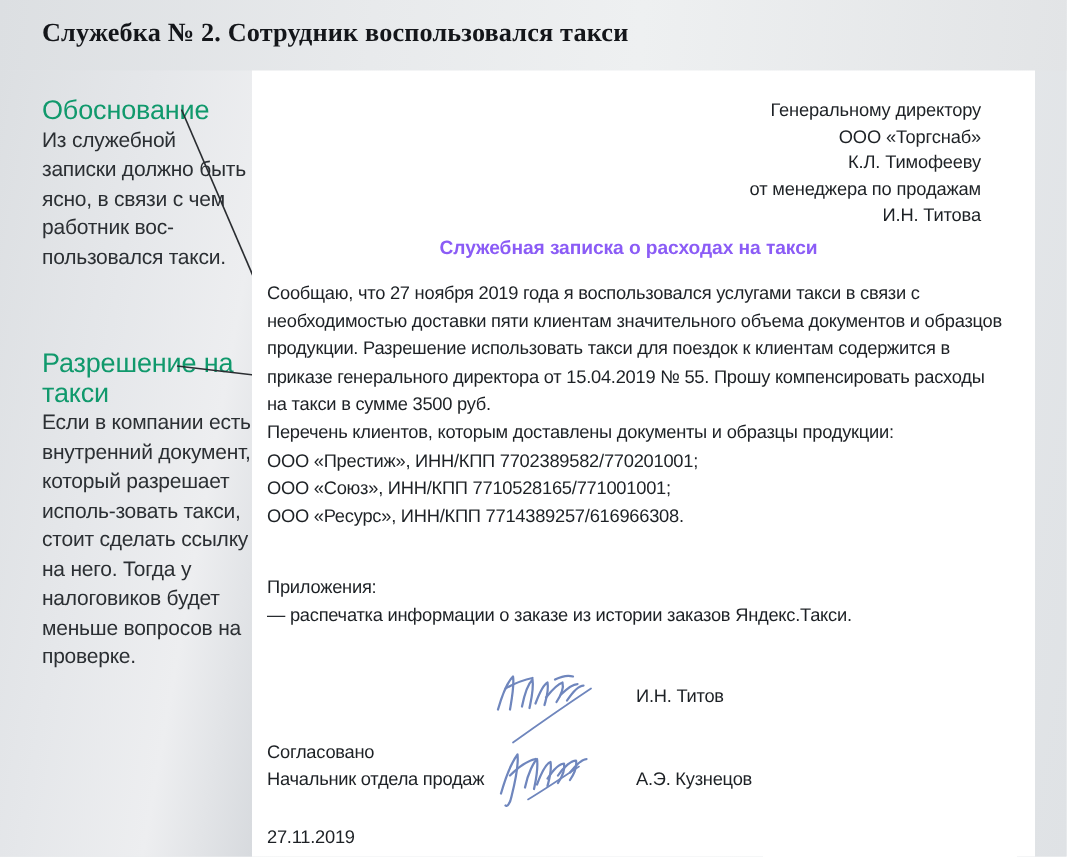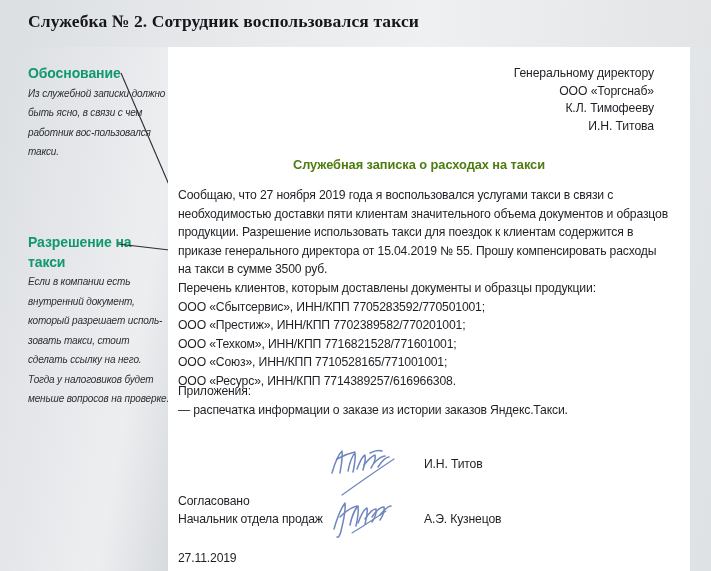--- a/index.html
+++ b/index.html
@@ -50,31 +50,30 @@
     height: 524px;
     background: linear-gradient(100deg, #dcdfe2 0%, #e5e7ea 40%, #edeef0 72%, #d7dade 100%);
   }
   .note {
     position: absolute;
     left: 28px;
     width: 142px;
   }
   .note-head {
     color: #10996c;
-    font-weight: bold;
+    font-weight: normal;
+    font-size: 18px;
+    line-height: 19.5px;
+    letter-spacing: -0.1px;
+  }
+  .note-body {
+    color: #2b2f33;
     font-size: 14px;
     line-height: 19.5px;
-    letter-spacing: -0.1px;
-  }
-  .note-body {
-    color: #2b2f33;
-    font-size: 10px;
-    line-height: 19.5px;
     letter-spacing: -0.15px;
-    font-style: italic;
   }
   #note-1 { top: 17px; }
   #note-2 { top: 186px; }
 
   
   .leader {
     position: absolute;
     overflow: visible;
     pointer-events: none;
   }
@@ -108,21 +107,21 @@
   }
 
   .memo-title {
     position: absolute;
     left: 0;
     top: 110px;
     width: 482px;
     text-align: center;
     font-weight: bold;
     font-size: 12.8px;
-    color: #4d7c0f;
+    color: #8b5cf6;
     letter-spacing: -0.05px;
   }
 
   .body-block {
     position: absolute;
     left: 0;
     top: 139px;
     width: 492px;
     font-size: 12.2px;
     line-height: 18.6px;
@@ -214,31 +213,30 @@
     <line x1="118" y1="244" x2="178" y2="251" stroke="#2a2d31" stroke-width="1.1"></line>
   </svg>
 
   <div class="sheet">
     <div class="sheet-inner">
 
       <div class="addressee">
         <div>Генеральному директору</div>
         <div>ООО «Торгснаб»</div>
         <div>К.Л. Тимофееву</div>
+        <div>от менеджера по продажам</div>
         <div>И.Н. Титова</div>
       </div>
 
       <div class="memo-title">Служебная записка о расходах на такси</div>
 
       <div class="body-block">
         <p>Сообщаю, что 27 ноября 2019 года я воспользовался услугами такси в связи с необходимостью доставки пяти клиентам значительного объема документов и образцов продукции. Разрешение использовать такси для поездок к клиентам содержится в приказе генерального директора от 15.04.2019 № 55. Прошу компенсировать расходы на такси в сумме 3500 руб.</p>
         <p>Перечень клиентов, которым доставлены документы и образцы продукции:</p>
-        <p class="client-line">ООО «Сбытсервис», ИНН/КПП 7705283592/770501001;</p>
         <p class="client-line">ООО «Престиж», ИНН/КПП 7702389582/770201001;</p>
-        <p class="client-line">ООО «Техком», ИНН/КПП 7716821528/771601001;</p>
         <p class="client-line">ООО «Союз», ИНН/КПП 7710528165/771001001;</p>
         <p class="client-line">ООО «Ресурс», ИНН/КПП 7714389257/616966308.</p>
       </div>
 
       <div class="attachments">
         <p>Приложения:</p>
         <p>— распечатка информации о заказе из истории заказов Яндекс.Такси.</p>
       </div>
 
       <div class="signblock">

